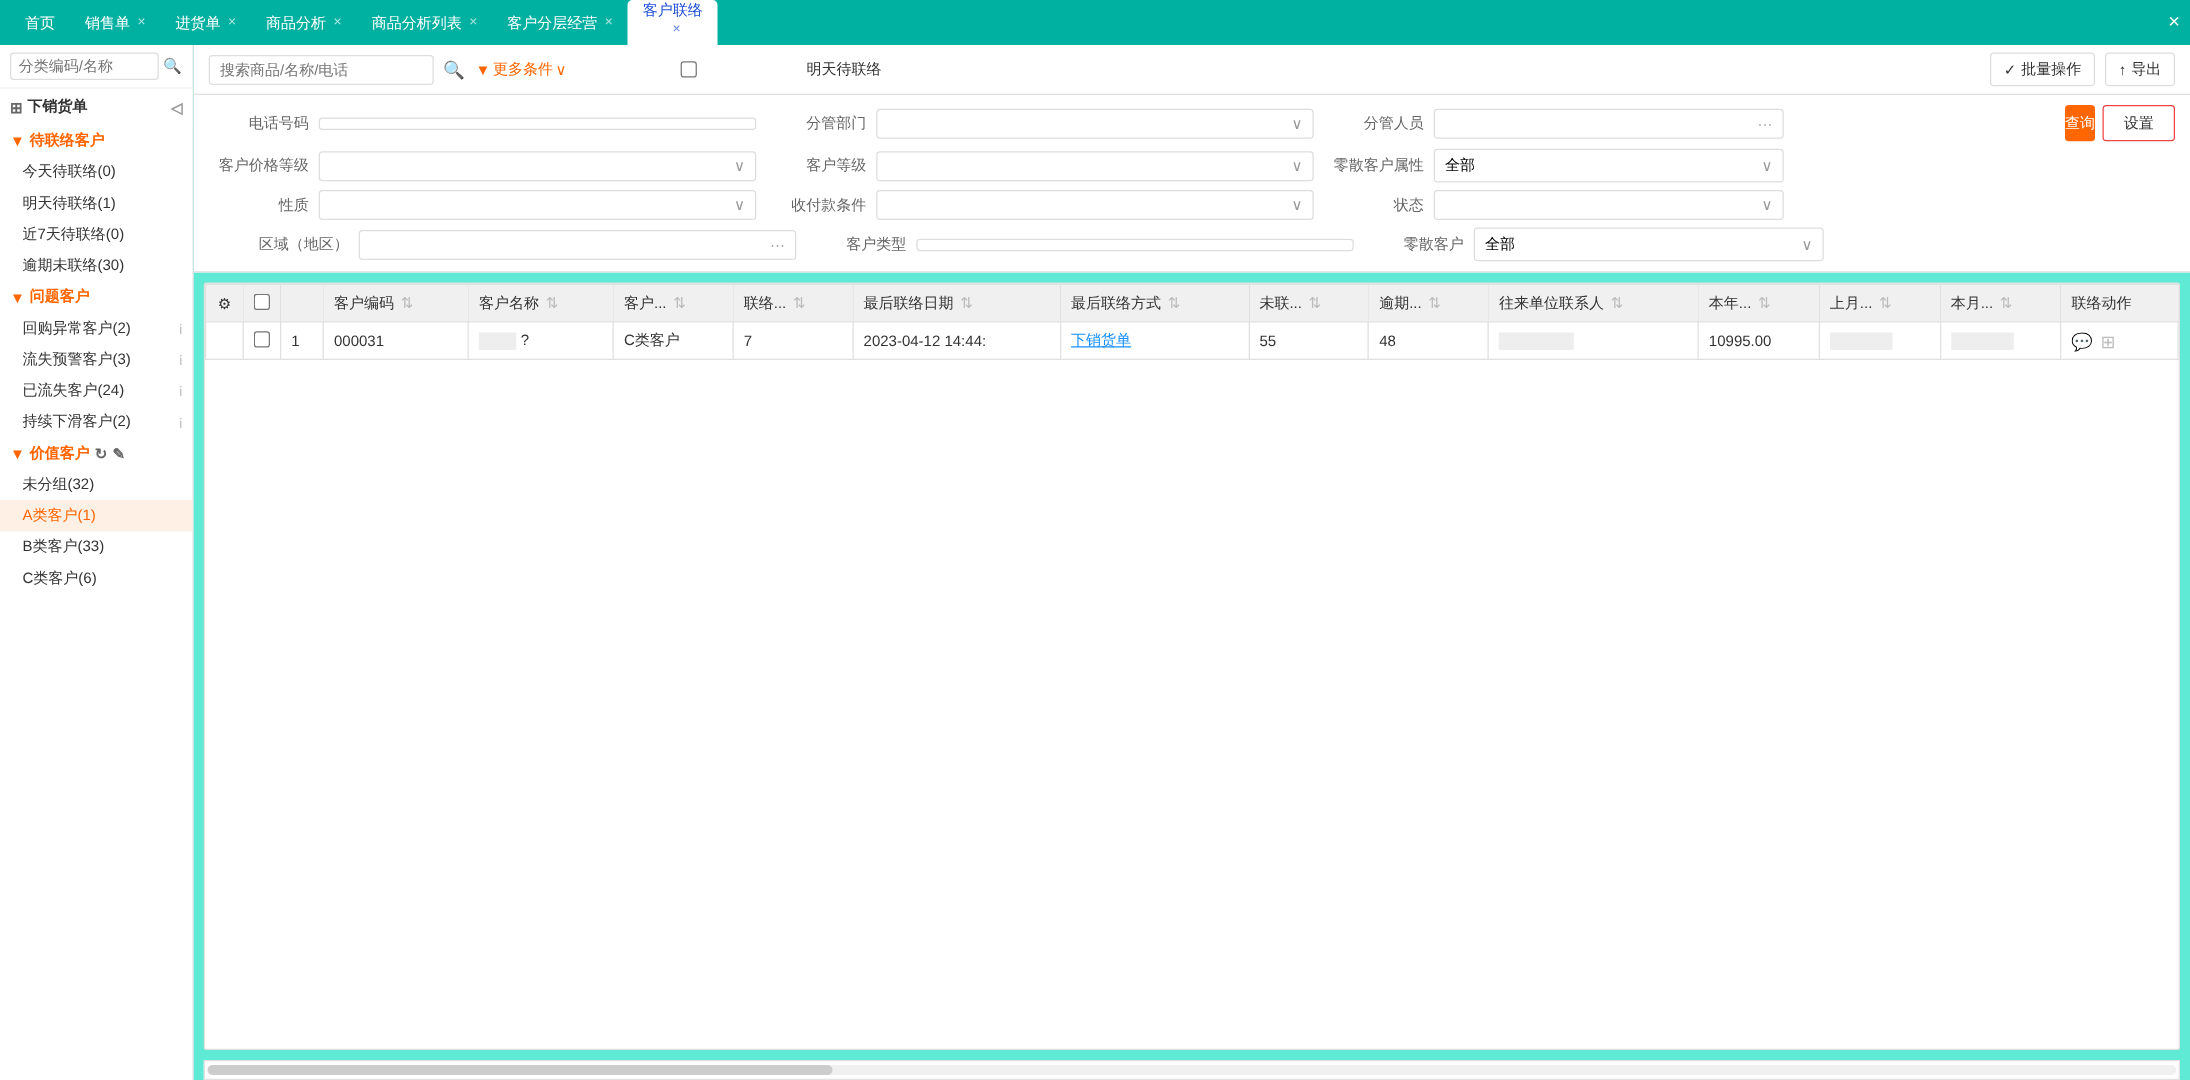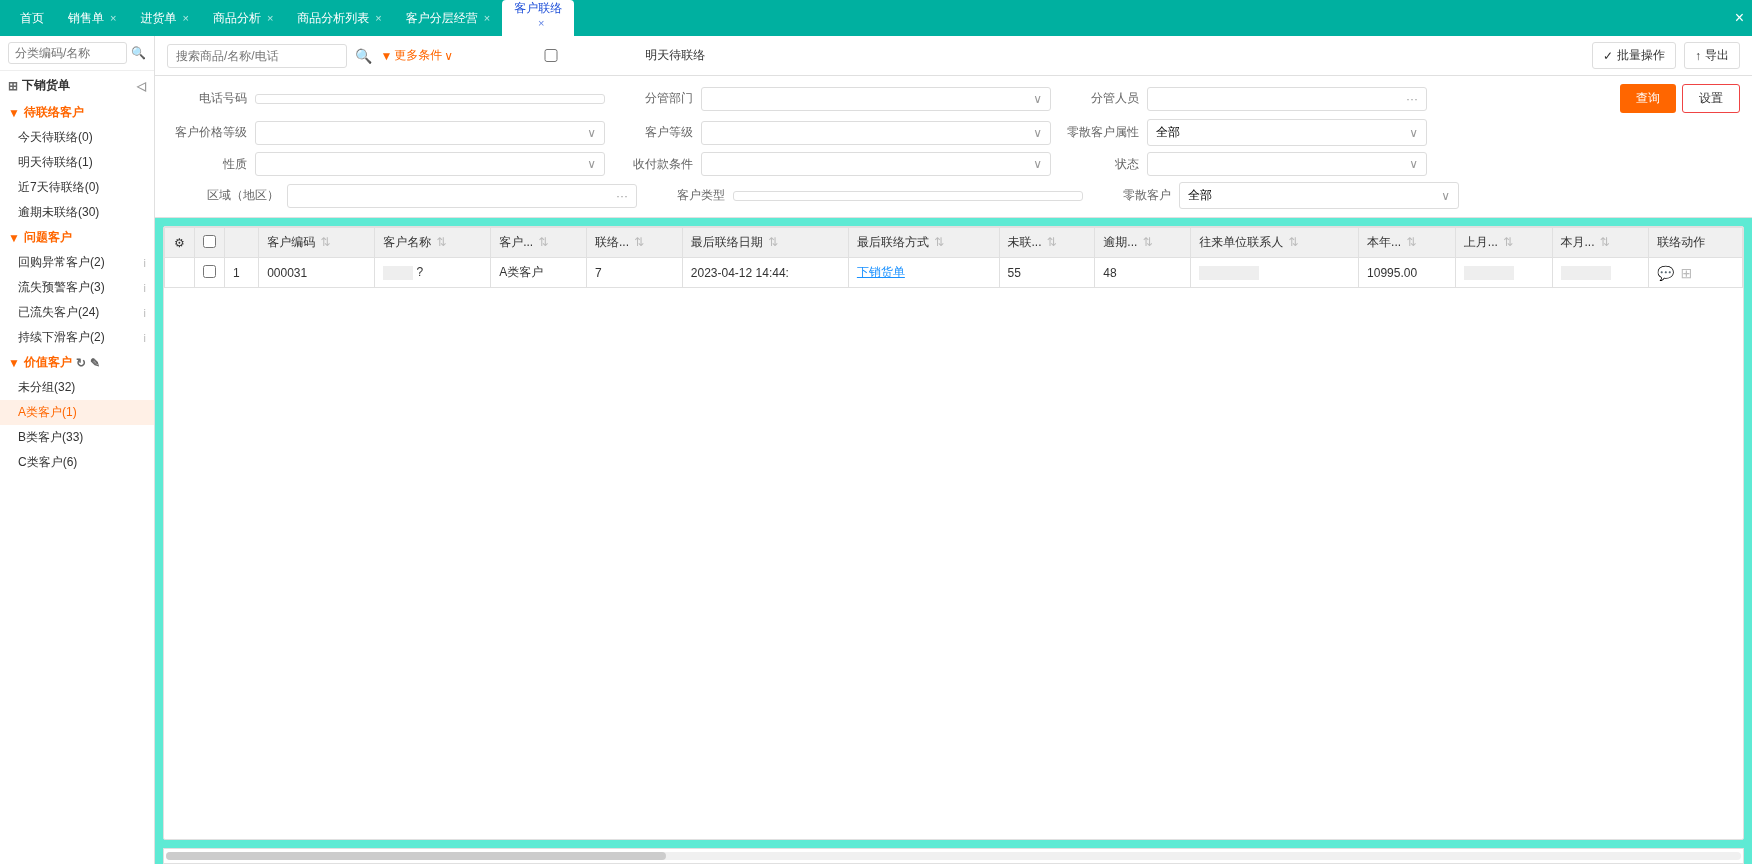--- a/index.html
+++ b/index.html
@@ -76,21 +76,21 @@
     .adv-row { display: flex; align-items: center; margin-bottom: 6px; gap: 8px; }
     .adv-row:last-child { margin-bottom: 0; margin-left: 32px; }
     .adv-label { color: #666; width: 80px; text-align: right; flex-shrink: 0; }
     .adv-input {
       border: 1px solid #ddd; border-radius: 3px; padding: 4px 8px; flex: 1; max-width: 280px; outline: none;
       display: flex; align-items: center; justify-content: space-between; cursor: pointer; background: #fff;
     }
     .adv-input .chevron { color: #999; }
     .adv-input .dots { color: #999; }
     .adv-actions { margin-left: auto; display: flex; gap: 6px; }
-    .btn-query { background: #f60; color: #fff; border: none; padding: 5px 16px; border-radius: 3px; cursor: pointer; }
+    .btn-query { background: #f60; color: #fff; border: none; padding: 5px 0; border-radius: 3px; cursor: pointer; }
     .btn-settings { background: #fff; color: #333; border: 1px solid #ef4444; padding: 5px 16px; border-radius: 3px; cursor: pointer; }
 
     
     .table-wrapper {
       flex: 1; overflow: auto; background: #fff; margin: 8px; border: 1px solid #e0e0e0; border-radius: 2px;
     }
     table { width: 100%; border-collapse: collapse; min-width: 1500px; }
     thead tr { background: #f0f0f0; }
     th {
       border: 1px solid #e0e0e0; padding: 6px 8px; text-align: left; font-weight: normal;
@@ -404,21 +404,21 @@
             <td class="col-settings"></td>
             <td class="col-checkbox">
               <input type="checkbox" style="">
             </td>
             <td>1</td>
             <td>000031</td>
             <td>
               <span class="name-cell-placeholder"></span>
               <span>?</span>
             </td>
-            <td>A类客户</td>
+            <td>C类客户</td>
             <td>7</td>
             <td>2023-04-12 14:44:</td>
             <td>
               <span class="link-text">下销货单</span>
             </td>
             <td>55</td>
             <td>48</td>
             <td>
               <span class="name-cell-placeholder" style="width: 60px;"></span>
             </td>

